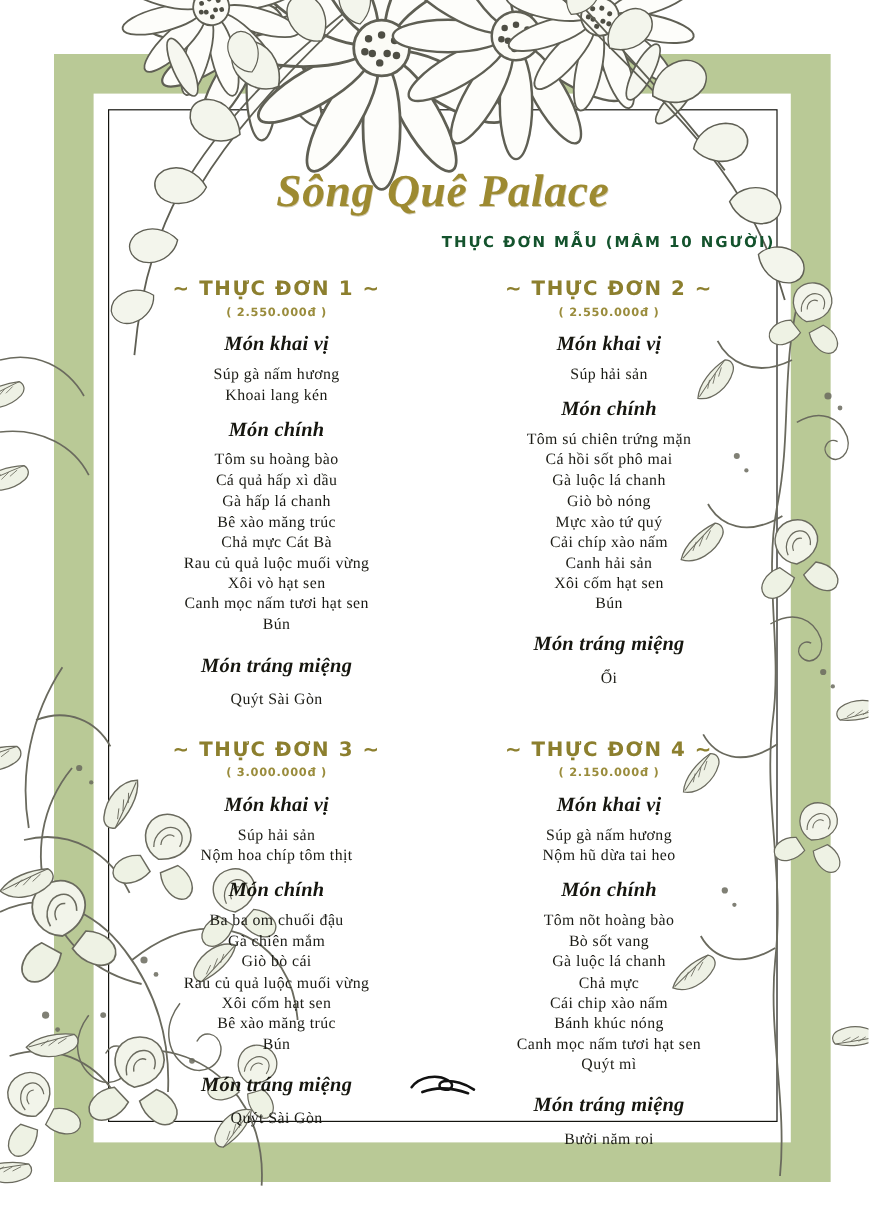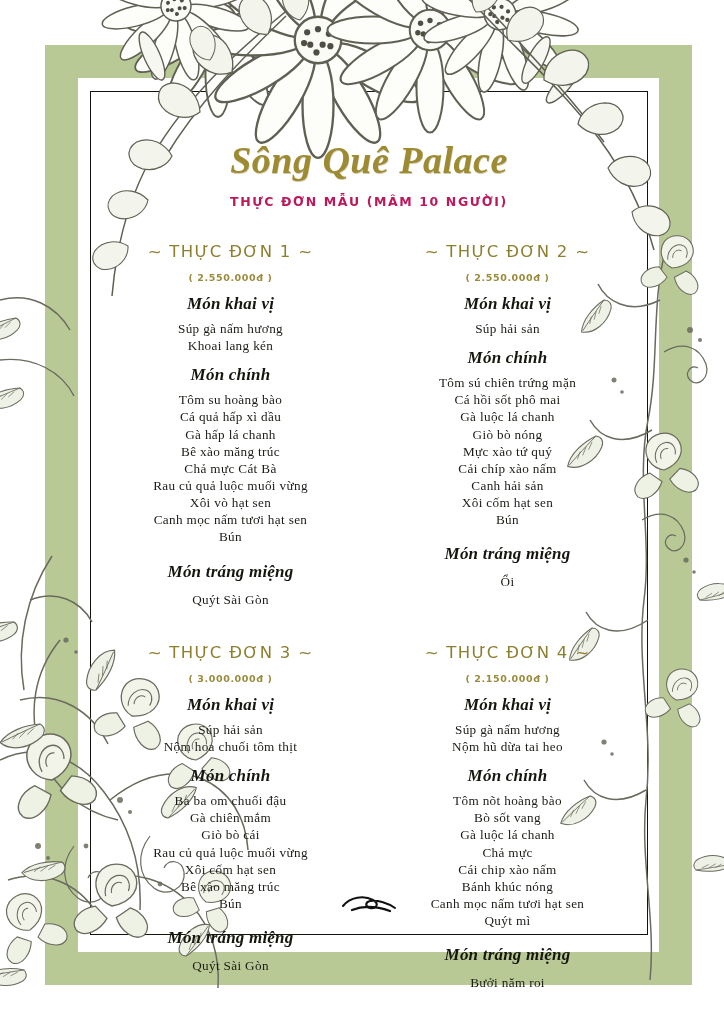--- a/index.html
+++ b/index.html
@@ -76,44 +76,45 @@
     color: #9d8a31;
     margin: 0;
     line-height: 1.05;
     text-shadow: 0.5px 0.5px 0 rgba(120,104,36,0.35);
   }
   .menu-subtitle {
     font-family: "DejaVu Sans", "Liberation Sans", sans-serif;
     font-weight: bold;
     font-size: 12.5px;
     letter-spacing: 1.6px;
-    color: #be185d;
+    color: #14532d;
     margin: 13px 0 12px 0;
+    text-align: right;
   }
 
   .menu-grid {
     display: flex;
     flex-wrap: wrap;
     margin-top: 22px;
   }
   .menu-card {
     width: 50%;
     box-sizing: border-box;
     text-align: center;
     padding: 0 6px;
   }
   .menu-card.row2 { margin-top: 24px; }
 
   .card-title {
     font-family: "DejaVu Sans", "Liberation Sans", sans-serif;
-    font-weight: normal;
+    font-weight: bold;
     font-size: 16.5px;
     letter-spacing: 1.3px;
     color: #8c7f2e;
-    margin: 11px;
+    margin: 0;
   }
   .card-price {
     font-family: "DejaVu Sans", "Liberation Sans", sans-serif;
     font-weight: bold;
     font-size: 9.5px;
     letter-spacing: 0.6px;
     color: #9a8c3c;
     margin: 5px 0 0 0;
   }
 
@@ -412,21 +413,21 @@
       </div>
 
       <div class="menu-card row2">
         <h2 class="card-title">~ THỰC ĐƠN 3 ~</h2>
         <p class="card-price">( 3.000.000đ )</p>
 
         <div class="course">
           <h3 class="course-heading">Món khai vị</h3>
           <ul class="dish-list">
               <li>Súp hải sản</li>
-              <li>Nộm hoa chuối tôm thịt</li>
+              <li>Nộm hoa chíp tôm thịt</li>
             </ul>
         </div>
 
         <div class="course">
           <h3 class="course-heading">Món chính</h3>
           <ul class="dish-list">
               <li>Ba ba om chuối đậu</li>
               <li>Gà chiên mắm</li>
               <li>Giò bò cái</li>
               <li>Rau củ quả luộc muối vừng</li>

